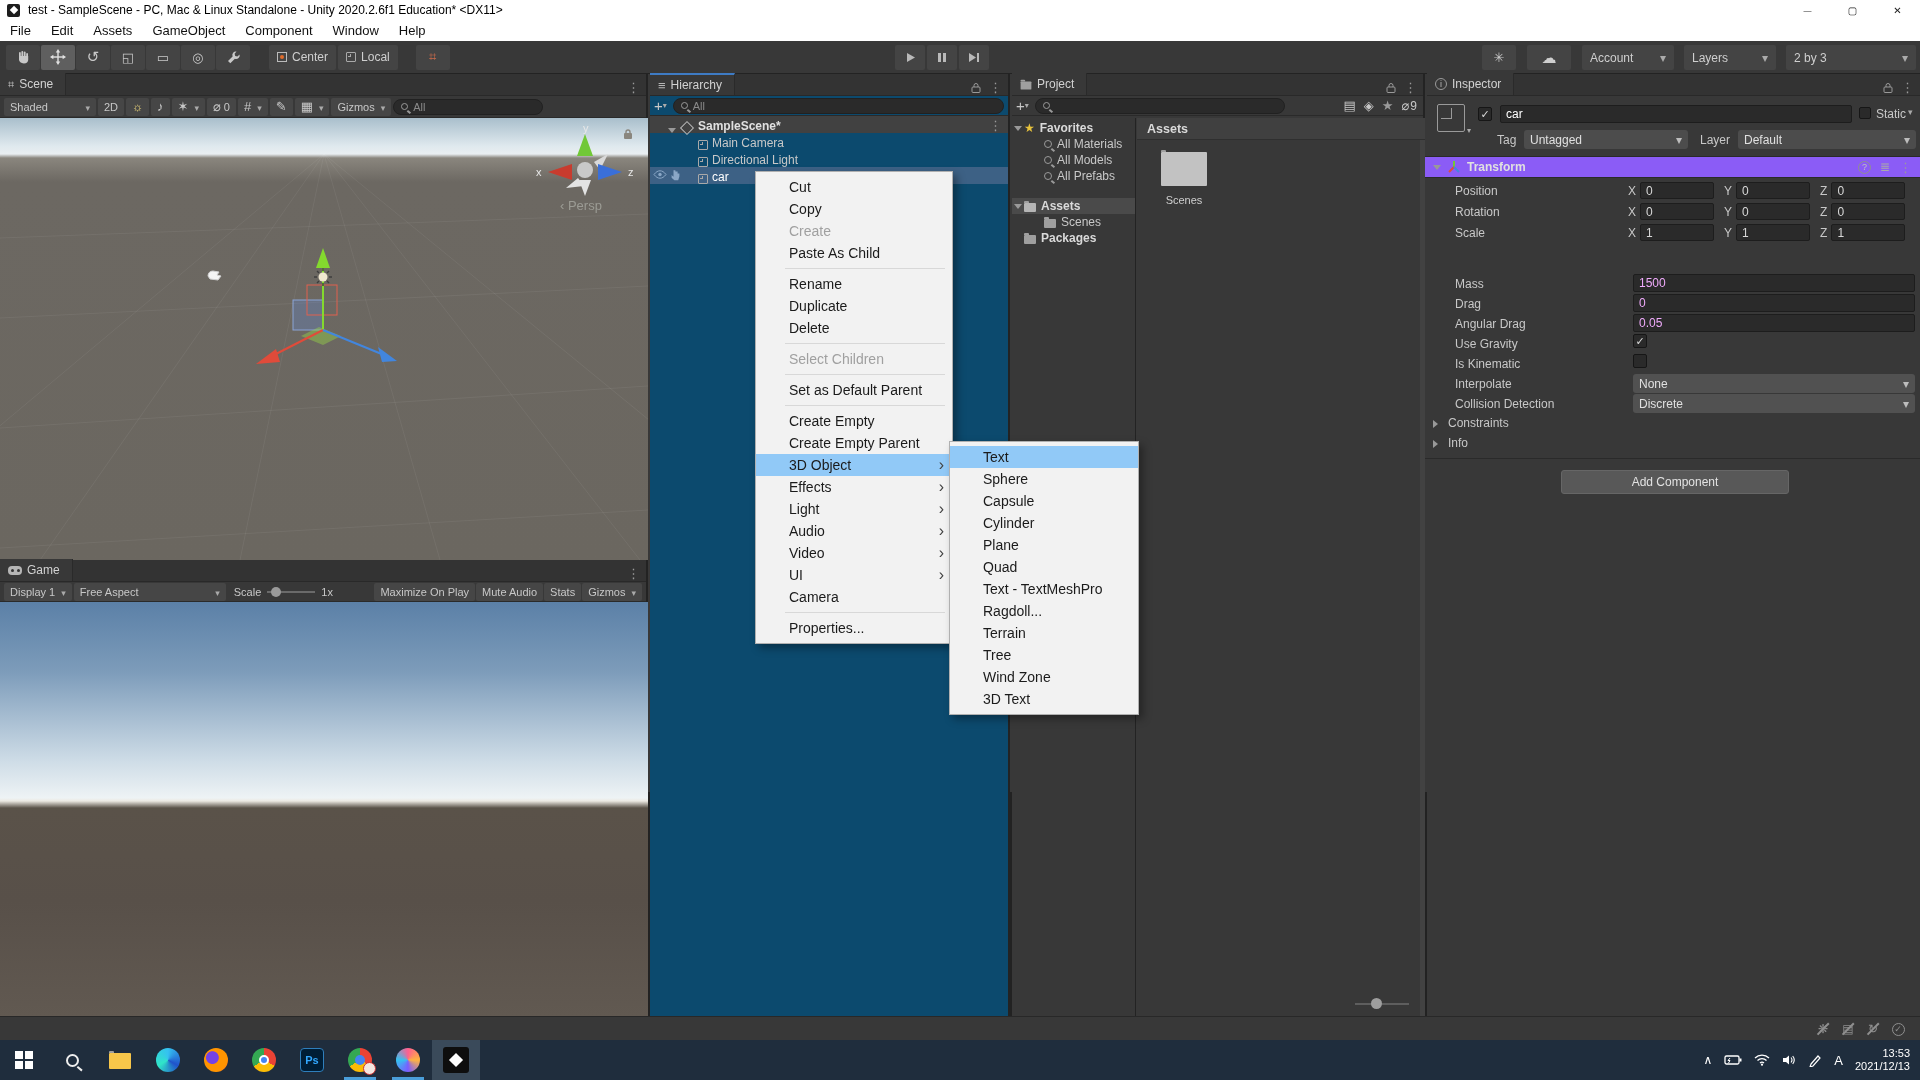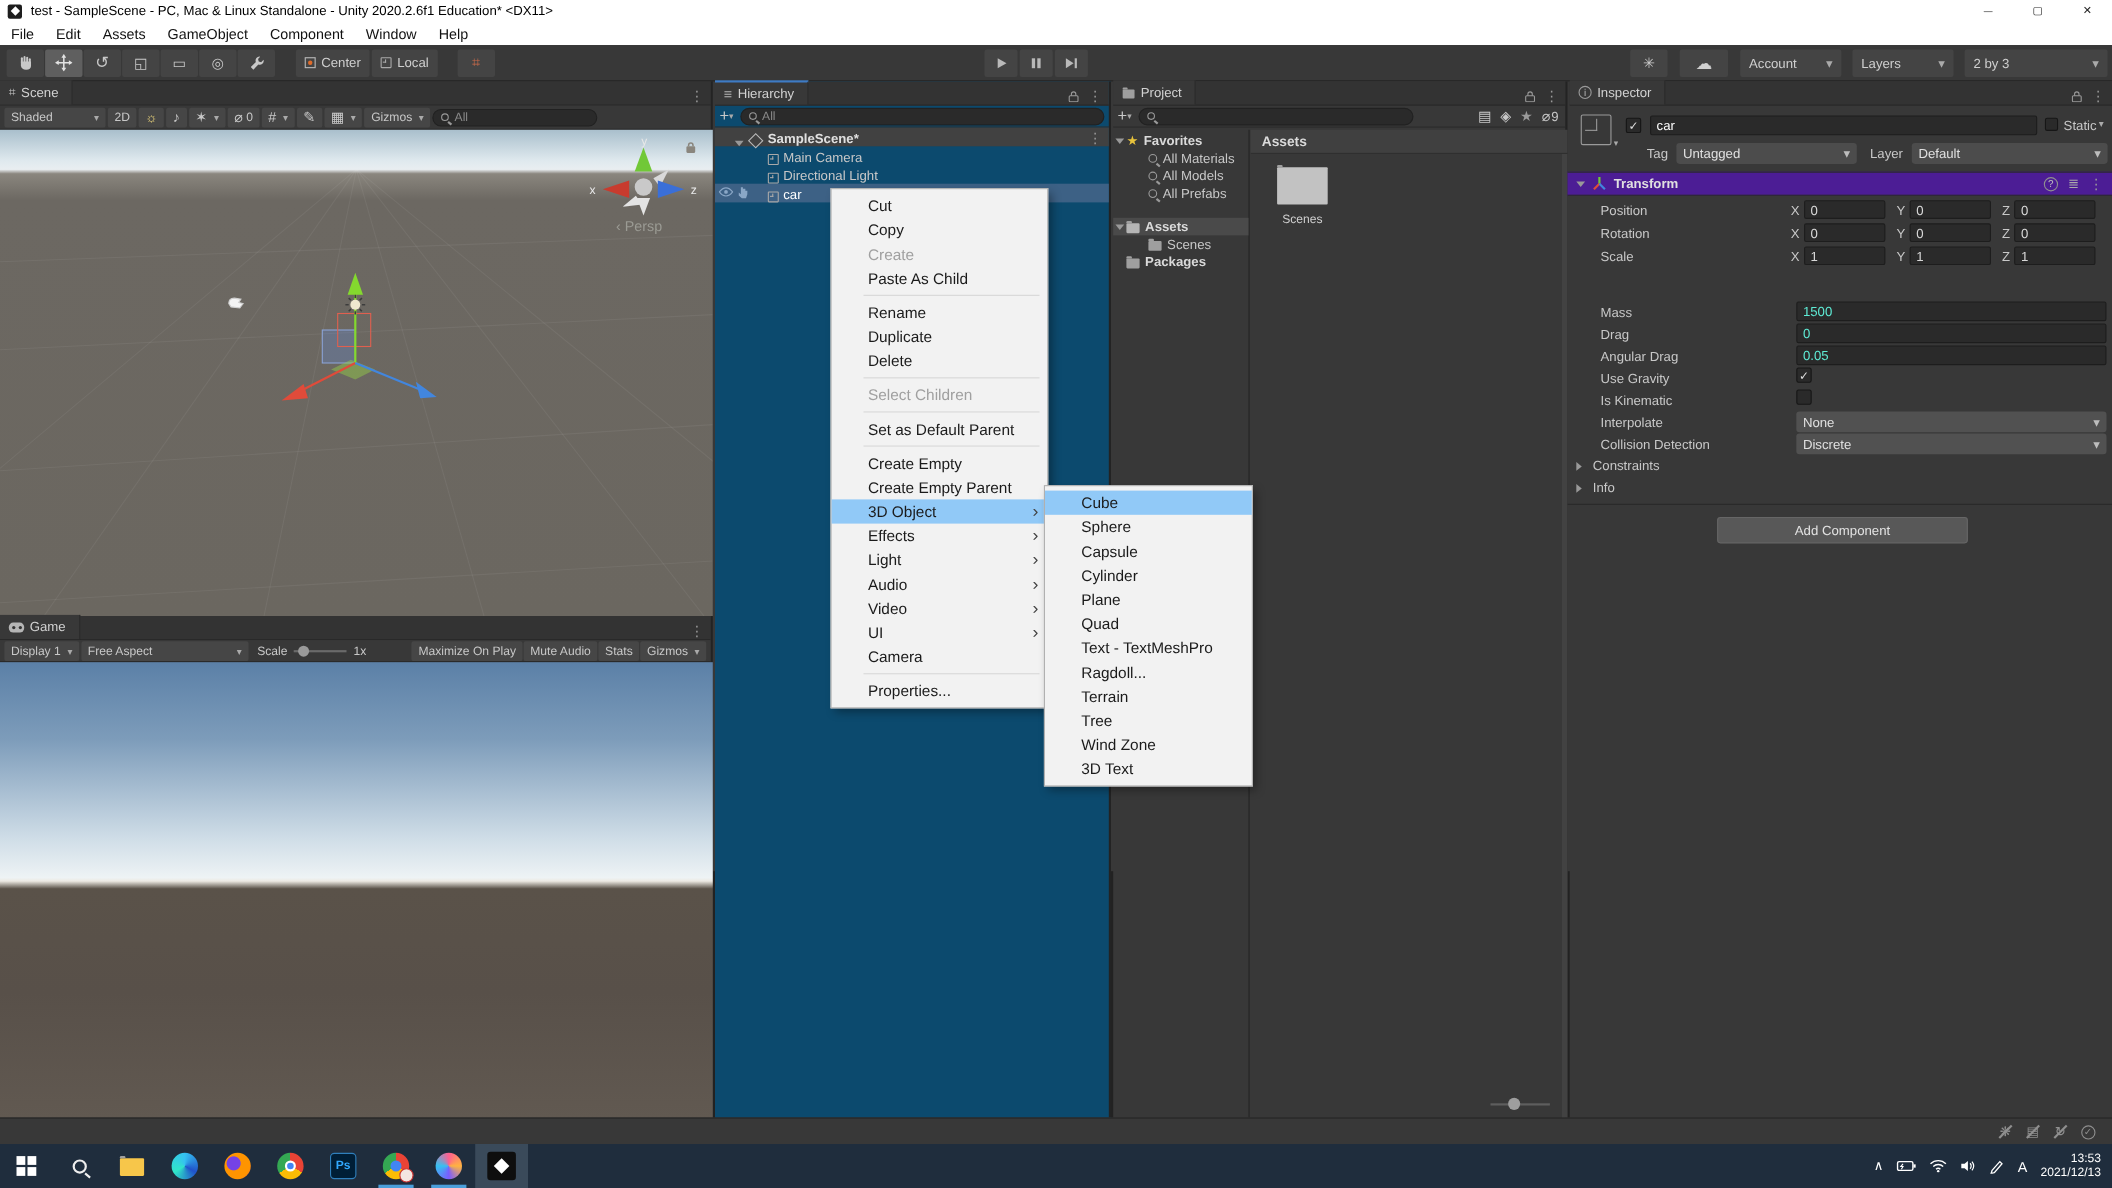--- a/index.html
+++ b/index.html
@@ -70,26 +70,26 @@
   
   .cmenu{background:#f2f2f2;border:1px solid #b0b0b0;box-shadow:4px 4px 8px rgba(0,0,0,.35);padding:4px 0;z-index:50;}
   .cm-item{height:22px;display:flex;align-items:center;padding-left:33px;padding-right:8px;font-size:14px;color:#1b1b1b;}
   .cm-item.disabled{color:#a0a0a0;}
   .cm-item.highlighted{background:#91c9f7;}
   .cm-arrow{margin-left:auto;color:#444;font-size:13px;}
   .cm-arrow::after{content:"›";font-size:16px;line-height:14px;}
   .cm-sep{height:1px;background:#d8d8d8;margin:4px 7px 4px 29px;}
   
   .insp-label{position:absolute;left:30px;font-size:12px;color:#c8c8c8;}
-  .ifield{position:absolute;height:18px;background:#2a2a2a;border:1px solid #1d1d1d;border-radius:2px;color:#5eead4;font-size:12px;display:flex;align-items:center;padding-left:5px;}
+  .ifield{position:absolute;height:18px;background:#2a2a2a;border:1px solid #1d1d1d;border-radius:2px;color:#f0abfc;font-size:12px;display:flex;align-items:center;padding-left:5px;}
   .idrop{position:absolute;height:19px;background:#515151;border-radius:3px;color:#e0e0e0;font-size:12px;display:flex;align-items:center;padding:0 6px;}
   .idrop::after{content:"▾";margin-left:auto;color:#bdbdbd;}
   .cb{width:14px;height:14px;background:#2a2a2a;border:1px solid #161616;border-radius:2px;display:flex;align-items:center;justify-content:center;}
   .cb.checked::after{content:"✓";color:#dcdcdc;font-size:11px;}
-  .comp-head{position:absolute;left:1425px;width:495px;height:22px;display:flex;align-items:center;gap:6px;padding-left:8px;background:#4c1d95;border-top:1px solid #2a2a2a;border-bottom:1px solid #2a2a2a;}
+  .comp-head{position:absolute;left:1425px;width:495px;height:22px;display:flex;align-items:center;gap:6px;padding-left:8px;background:#8b5cf6;border-top:1px solid #2a2a2a;border-bottom:1px solid #2a2a2a;}
   .comp-title{font-weight:bold;color:#e0e0e0;font-size:12px;}
   .head-tools{margin-left:auto;display:flex;align-items:center;gap:9px;padding-right:8px;color:#aaa;}
   .icon-help{width:13px;height:13px;border:1px solid #909090;border-radius:50%;font-size:9px;color:#c0c0c0;display:flex;align-items:center;justify-content:center;}
   .icon-help::after{content:"?";}
   .icon-preset::before{content:"≣";color:#aaa;font-size:12px;}
   .axis-lab{font-size:12px;color:#c8c8c8;}
   
   .taskbar{left:0;top:1040px;width:1920px;height:40px;background:#1f2d3d;display:flex;align-items:center;}
   .tb-slot{width:48px;height:40px;display:flex;align-items:center;justify-content:center;position:relative;flex:none;}
   .tb-slot.active{background:#3a4a5a;}
@@ -797,21 +797,21 @@
 
       <div class="cm-item">
         <span>Properties...</span>
 
       </div>
     </div>
 
   <div class="abs cmenu" style="left:949px;top:441px;width:190px;">
 
       <div class="cm-item highlighted">
-        <span>Cube</span>
+        <span>Text</span>
       </div>
 
       <div class="cm-item">
         <span>Sphere</span>
       </div>
 
       <div class="cm-item">
         <span>Capsule</span>
       </div>
 

